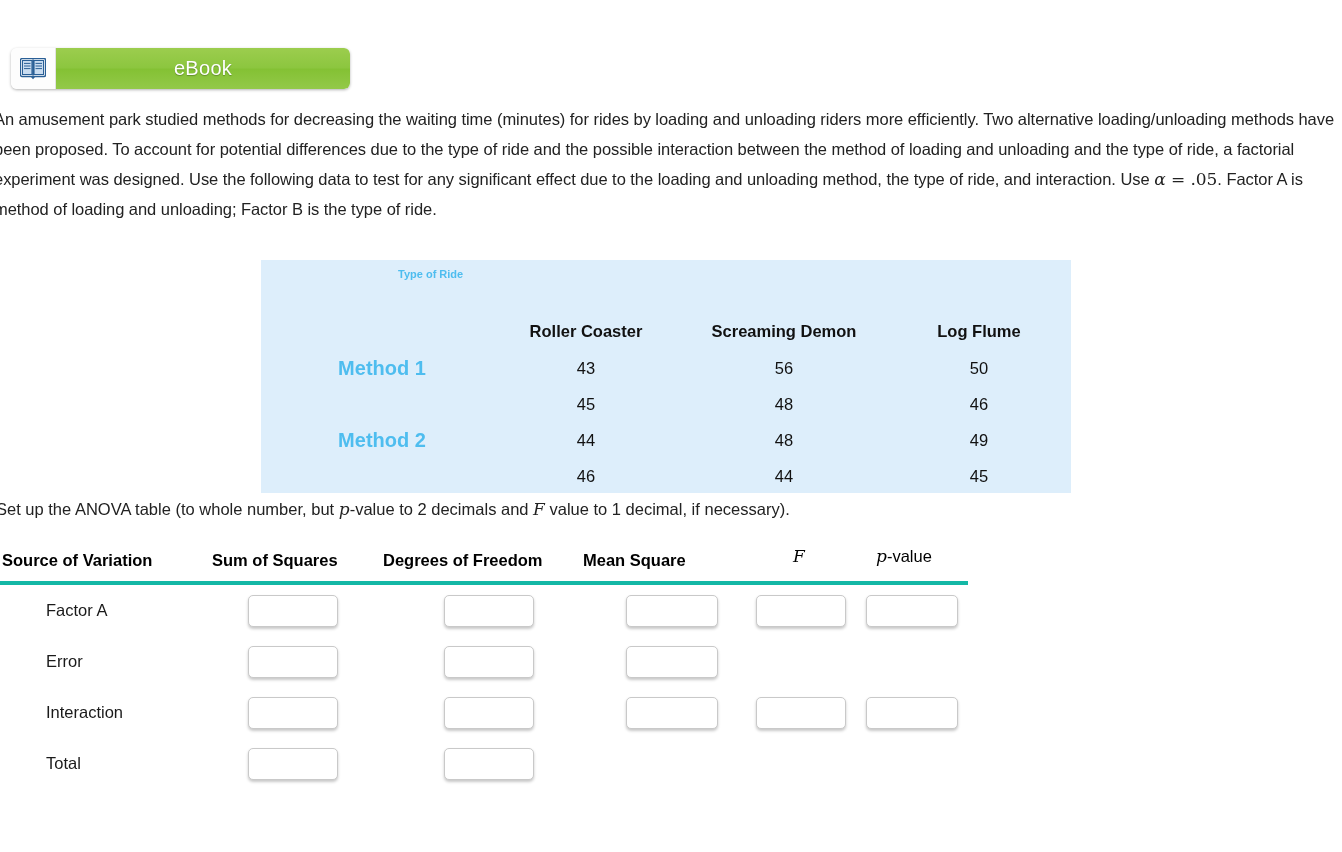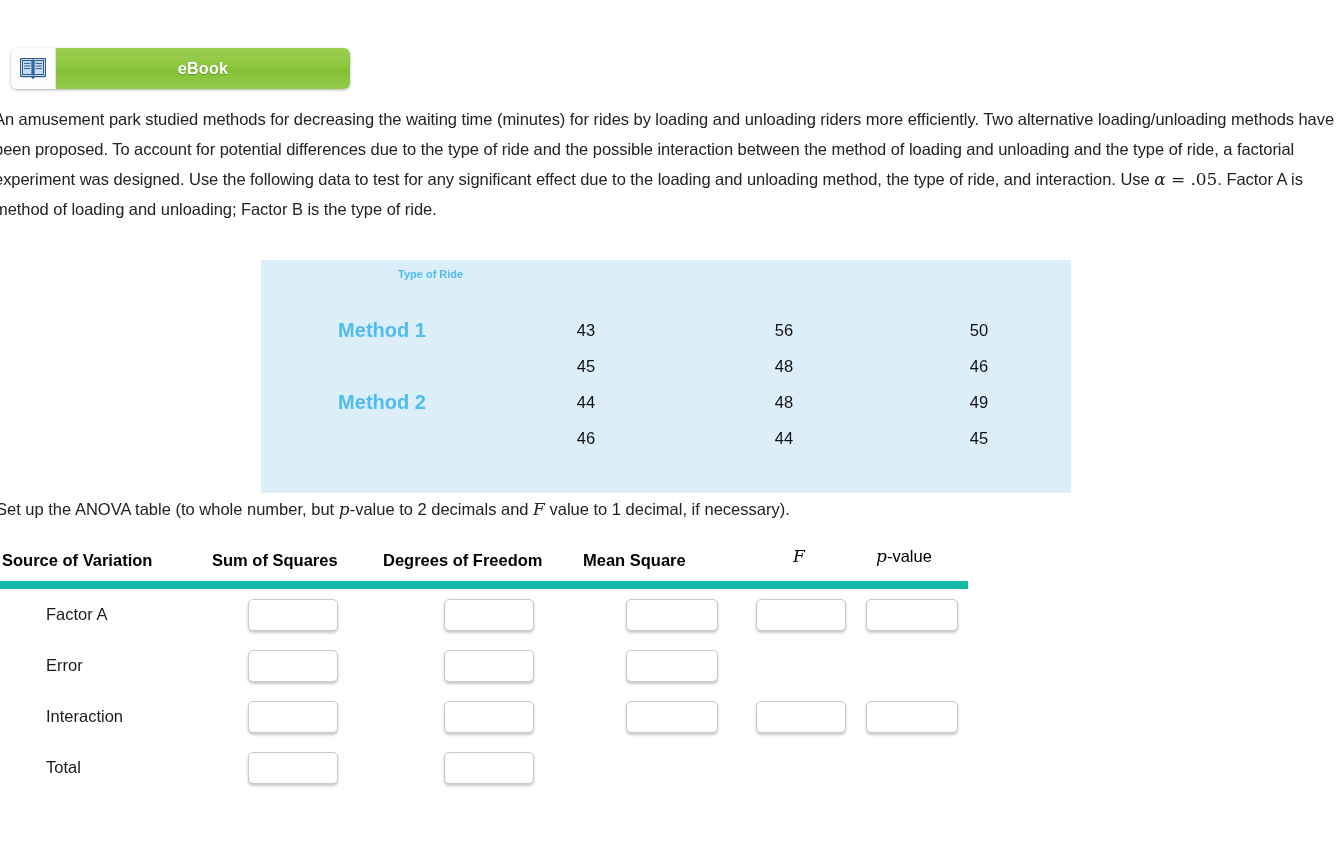--- a/index.html
+++ b/index.html
@@ -44,22 +44,22 @@
   .ebook-label-cell {
     flex: 1 1 auto;
     background: linear-gradient(to bottom, #9ccd4e 0%, #8cc63f 48%, #84c134 52%, #93c949 100%);
     display: flex;
     align-items: center;
     justify-content: center;
     border-radius: 0 5px 5px 0;
   }
   .ebook-label-cell span {
     color: #ffffff;
-    font-weight: bold;
-    font-size: 16px;
+    font-weight: normal;
+    font-size: 20px;
     letter-spacing: .3px;
     text-shadow: 0 1px 1px rgba(0,0,0,.28);
   }
 
   
   .prompt {
     position: absolute;
     left: -6px;
     top: 104px;
     width: 1348px;
@@ -144,21 +144,21 @@
   
   .anova {
     position: absolute;
     left: 0px;
     top: 551px;
     width: 970px;
   }
   .anova-head {
     position: relative;
     height: 30px;
-    border-bottom: 8px solid #14b8a6;
+    border-bottom: 4px solid #14b8a6;
     width: 968px;
   }
   .anova-head .h {
     position: absolute;
     top: 0;
     font-weight: bold;
     font-size: 16.5px;
     color: #000000;
     white-space: nowrap;
   }
@@ -236,20 +236,26 @@
     <span>eBook</span>
   </div>
 </div>
 
 <div class="prompt"><span>An amusement park studied methods for decreasing the waiting time (minutes) for rides by loading and unloading riders more efficiently. Two alternative loading/unloading methods have been proposed. To account for potential differences due to the type of ride and the possible interaction between the method of loading and unloading and the type of ride, a factorial experiment was designed. Use the following data to test for any significant effect due to the loading and unloading method, the type of ride, and interaction. Use </span><span class="mathvar">α</span><span class="mathlit"> = </span><span class="mathlit">.05</span><span>. Factor A is method of loading and unloading; Factor B is the type of ride.</span></div>
 
 <div class="data-table">
   <div class="dt-title">Type of Ride</div>
   <table class="dt-grid">
     <tbody>
+        <tr>
+      <th class="col-label"></th>
+      <th class="col-rc">Roller Coaster</th>
+      <th class="col-sd">Screaming Demon</th>
+      <th class="col-lf">Log Flume</th>
+    </tr>
     <tr>
       <td class="col-label"><span class="method-label">Method 1</span></td>
       <td class="col-rc dt-val">43</td>
       <td class="col-sd dt-val">56</td>
       <td class="col-lf dt-val">50</td>
     </tr>
     <tr>
       <td class="col-label"><span class="method-label"></span></td>
       <td class="col-rc dt-val">45</td>
       <td class="col-sd dt-val">48</td>

